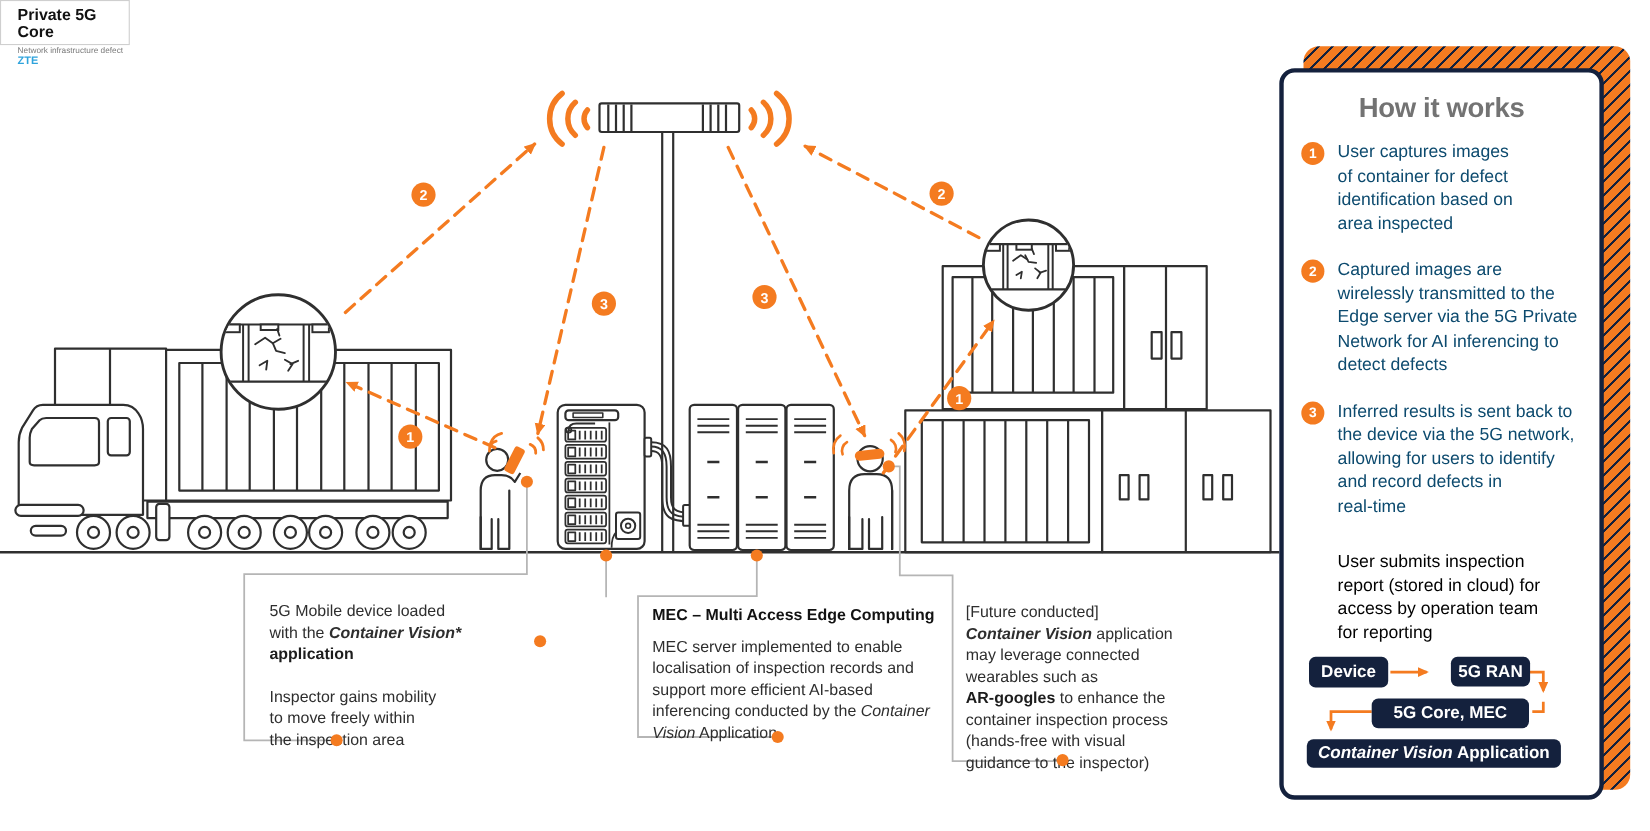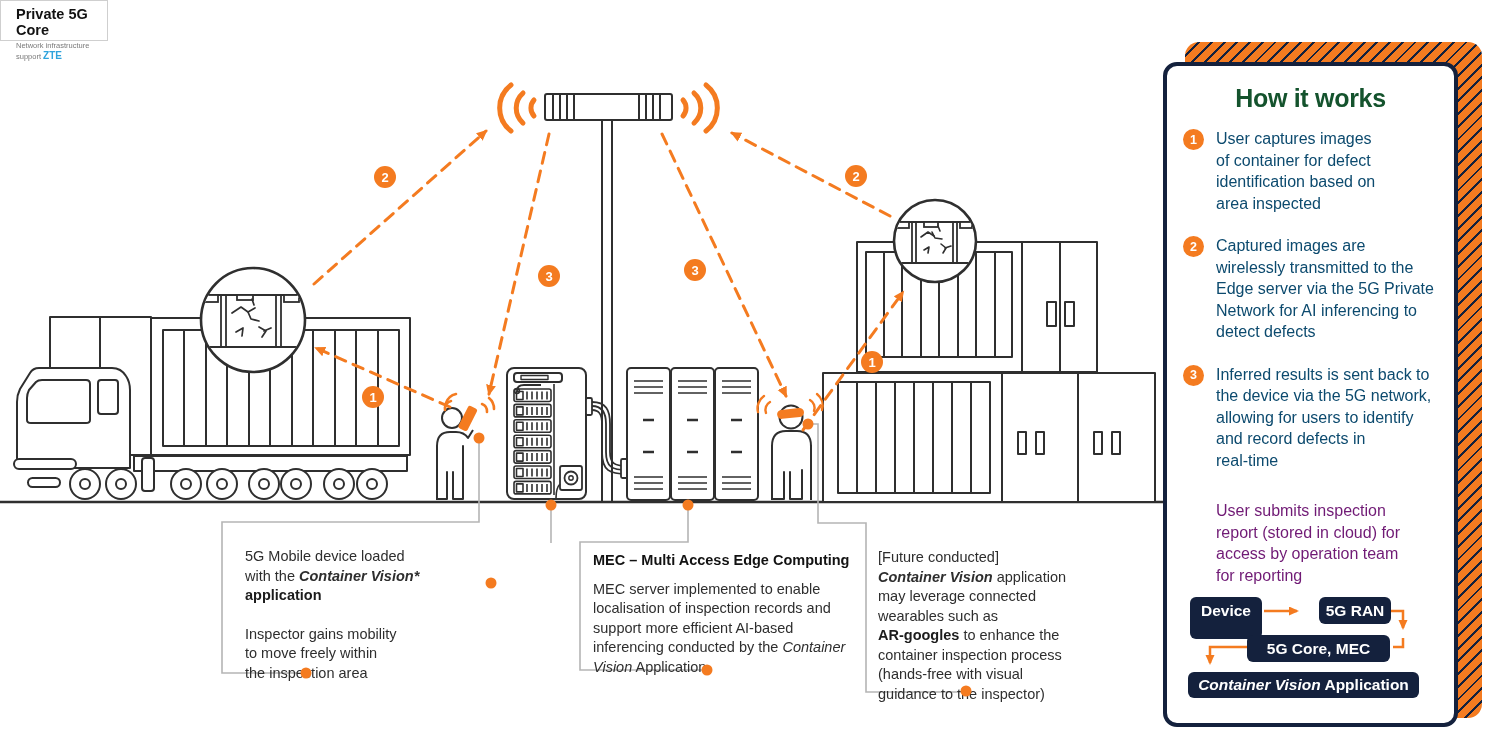--- a/index.html
+++ b/index.html
@@ -9,46 +9,46 @@
   svg.layer { position:absolute; left:0; top:0; }
   .pre { white-space:pre-line; }
 
   
   .cap { position:absolute; font-size:14.5px; line-height:19.5px; color:#2e2e2e; z-index:2; }
   .cap b { font-weight:700; color:#1c1c1c; }
   .cap .bi { font-weight:700; font-style:italic; }
   .cap-gap { height:19px; }
   .cap-title { font-weight:700; color:#121212; }
 
-  #cap-core { left:433px; top:543px; width:108px; height:41px;
+  #cap-core { left:433px; top:543px; width:118px; height:41px;
     border:1.5px solid #cfcfcf; background:#fff; padding:5px 0 0 15px; }
   #cap-core .t { font-size:14.5px; font-weight:700; color:#121212; line-height:16px; }
   #cap-core .sub { margin-top:3px; font-size:7.5px; color:#7a7a7a; }
   #cap-core .brand { font-size:10px; font-weight:700; color:#2fa3dc; }
 
   
   .badge { position:absolute; width:22px; height:22px; border-radius:50%;
     background:#F47B20; color:#fff; font-size:13px; font-weight:700;
     display:flex; align-items:center; justify-content:center; z-index:4; }
 
   
   #hatch { position:absolute; left:1185px; top:42px; width:297px; height:676px;
     border-radius:14px; z-index:1;
     background:repeating-linear-gradient(135deg,#14213D 0px,#14213D 2px,#F47B20 2px,#F47B20 9px); }
   #panel { position:absolute; left:1163px; top:62px; width:295px; height:665px;
     background:#fff; border:4px solid #14213D; border-radius:14px; z-index:2;
     padding:16px 16px 0 16px; }
-  #panel h1 { text-align:center; font-size:25px; font-weight:800; color:#14532d;
+  #panel h1 { text-align:center; font-size:25px; font-weight:800; color:#737373;
     letter-spacing:-0.3px; margin:2px 0 15px 0; }
   .step { display:flex; margin-bottom:21px; }
   .step .num { flex:0 0 21px; width:21px; height:21px; border-radius:50%;
     background:#F47B20; color:#fff; font-size:12.5px; font-weight:700;
     display:flex; align-items:center; justify-content:center; margin-top:1px; }
   .step .txt { margin-left:12px; font-size:16px; line-height:21.5px; color:#0c4a6e; }
-  #note { margin:29px 0 0 33px; font-size:16px; line-height:21.5px; color:#701a75; }
+  #note { margin:29px 0 0 33px; font-size:16px; line-height:21.5px; color:#000000; }
   .fbox { position:absolute; background:#14213D; color:#fff; font-size:15.5px;
     font-weight:700; text-align:center; border-radius:6px; line-height:27px;
     white-space:nowrap; z-index:3; }
   #panel svg { position:absolute; left:0; top:0; z-index:2; pointer-events:none; }
 </style>
 </head>
 <body>
 <div id="stage">
 
 <svg class="layer" width="1500" height="755" viewBox="0 0 1500 755">
@@ -295,21 +295,21 @@
   <span>with the </span><span class="bi">Container Vision*</span><br>
   <b>application</b>
   <div class="cap-gap"></div>
   <div class="pre">Inspector gains mobility
 to move freely within
 the inspection area</div>
 </div>
 
 <div id="cap-core">
   <div class="t">Private 5G Core</div>
-  <div class="sub"><span>Network infrastructure support </span><span class="brand">ZTE</span></div>
+  <div class="sub"><span>Network infrastructure defect </span><span class="brand">ZTE</span></div>
 </div>
 
 <div class="cap" id="cap-mec" style="left:593px;top:551px;width:280px;">
   <div class="cap-title">MEC – Multi Access Edge Computing</div>
   <div style="height:9px;"></div>
   <div class="pre"><span>MEC server implemented to enable
 localisation of inspection records and
 support more efficient AI-based
 inferencing conducted by the </span><i class="pre">Container
 Vision</i><span> Application</span></div>
@@ -363,21 +363,21 @@
       </marker>
     </defs>
     <g stroke="#F47B20" stroke-width="2.5" fill="none">
       <path d="M97 545 H130" marker-end="url(#ah2)"></path>
       <path d="M223 545 H236 V562" marker-end="url(#ah2)"></path>
       <path d="M236 572 V581 H226"></path>
       <path d="M80 581 H43 V597" marker-end="url(#ah2)"></path>
     </g>
   </svg>
 
-  <div class="fbox" style="left:23px;top:531px;width:72px;height:42px;">Device</div>
+  <div class="fbox" style="left:23px;top:531px;width:72px;height:28px;">Device</div>
   <div class="fbox" style="left:152px;top:531px;width:72px;height:27px;">5G RAN</div>
   <div class="fbox" style="left:80px;top:569px;width:143px;height:27px;">5G Core, MEC</div>
   <div class="fbox" style="left:21px;top:606px;width:231px;height:26px;line-height:26px;"><i>Container Vision</i><span> Application</span></div>
 </div>
 
 <svg class="layer" width="1500" height="755" viewBox="0 0 1500 755" style="z-index:5;pointer-events:none;">
   <g fill="#F47B20">
     <circle cx="479" cy="438" r="5.5"></circle>
     <circle cx="306" cy="673" r="5.5"></circle>
     <circle cx="551" cy="505" r="5.5"></circle>

